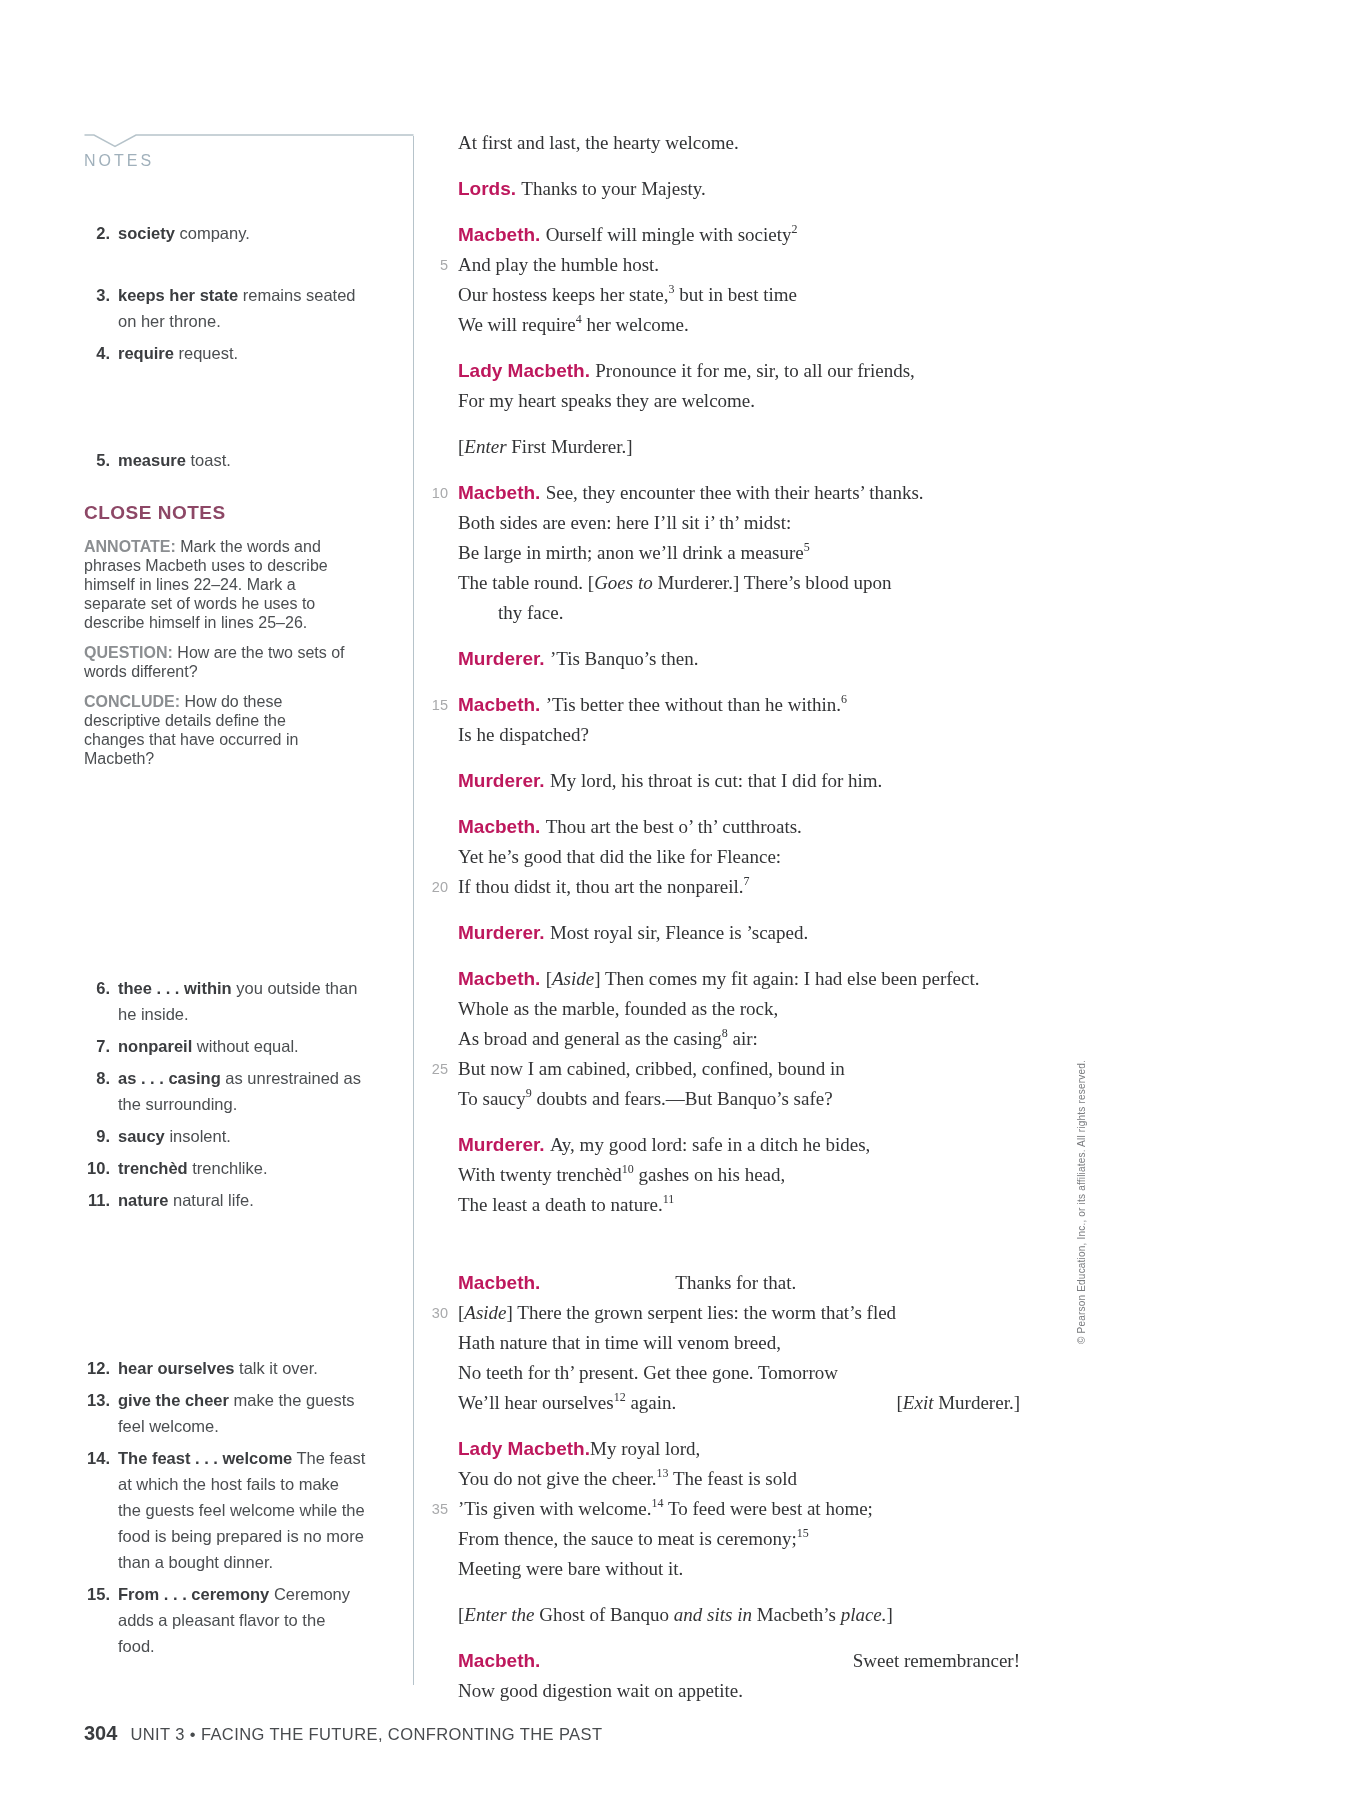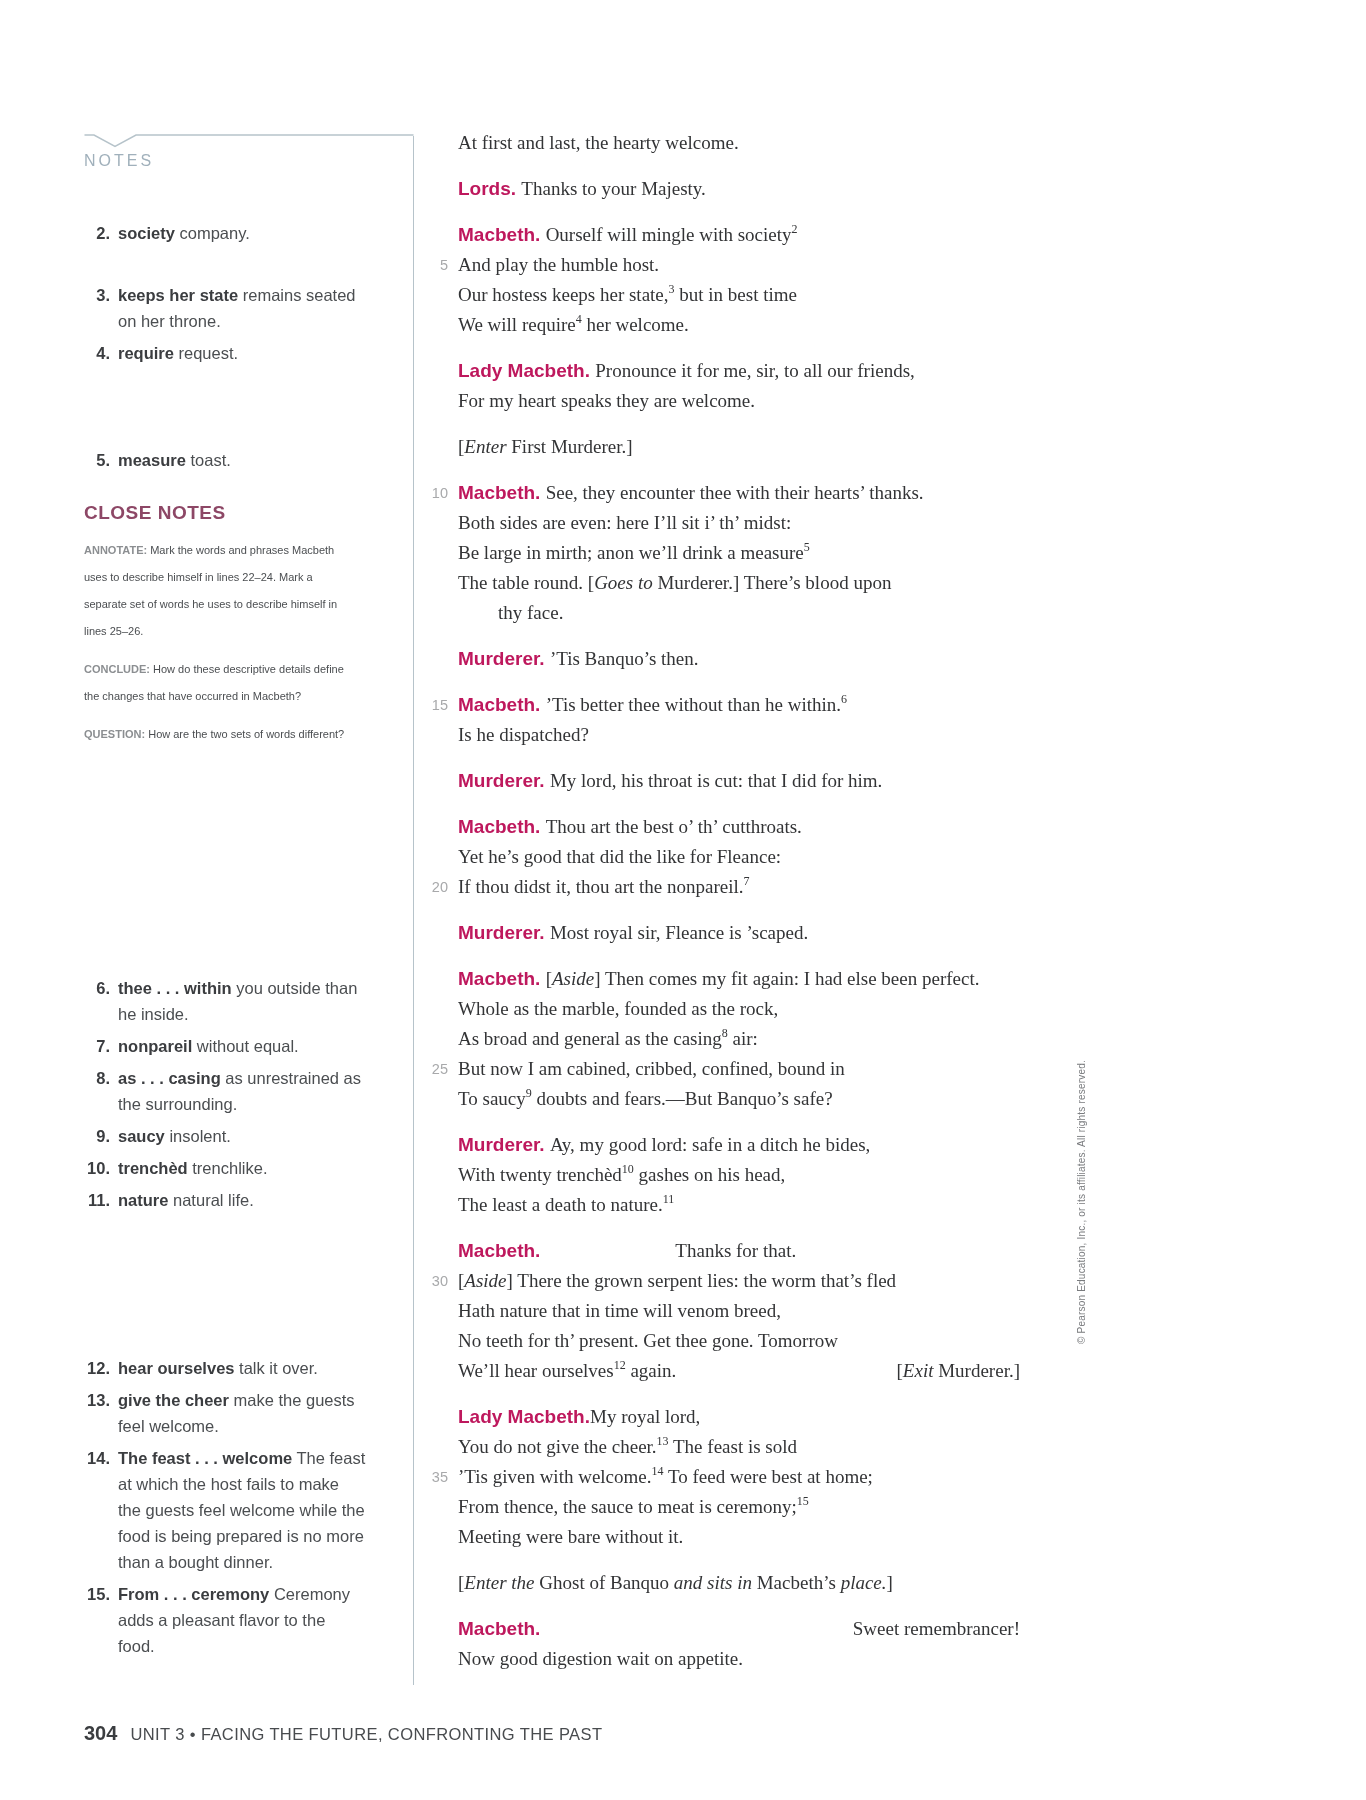--- a/index.html
+++ b/index.html
@@ -26,21 +26,21 @@
   .note:first-child{margin-top:0;}
   .note-num{flex:none;width:26px;text-align:right;font-weight:700;color:#3b3d40;}
   .note-body{margin-left:8px;width:248px;}
   .note-term{font-weight:700;color:#3b3d40;}
   
   .close-read{position:absolute;left:84px;top:500px;width:266px;}
   .cr-title{
     font-size:19px;font-weight:700;color:#8d4766;letter-spacing:0.5px;
     margin:0 0 2px 0;line-height:26px;
   }
-  .cr-item{margin:11px 0 0 0;font-size:11px;line-height:27px;color:#4b4e51;}
+  .cr-item{margin:11px 0 0 0;font-size:16px;line-height:19px;color:#4b4e51;}
   .cr-label{font-weight:700;color:#8b8e91;}
   
   .play-col{
     position:absolute;left:458px;top:128px;width:562px;
     font-family:"Liberation Serif", serif;
     font-size:19px;color:#333436;
   }
   .speech{margin:0 0 16px 0;}
   .vline{
     position:relative;display:flex;align-items:flex-end;
@@ -51,21 +51,21 @@
     position:absolute;left:-46px;top:1px;width:36px;text-align:right;
     font-family:"Liberation Sans", sans-serif;
     font-size:14.5px;color:#a8a9ab;line-height:28px;
   }
   .seg-sp{
     font-family:"Liberation Sans", sans-serif;
     font-weight:700;font-size:19px;color:#be185d;
   }
   .seg-i{font-style:italic;}
   .seg-sup{font-size:12px;position:relative;top:-6px;}
-  .pos-tab-lg{margin-left:135px;}
+  .pos-tab-lg{margin-left:135px;margin-top:32px;}
   .pos-tab-md{}
   .pos-right{margin-left:auto;}
   
   .copyright{
     position:absolute;left:1081px;top:1202px;
     transform:translate(-50%,-50%) rotate(-90deg);
     white-space:nowrap;
     font-size:10px;color:#797b7e;letter-spacing:0.2px;
   }
   .footer{position:absolute;left:84px;top:1722px;font-size:16.5px;color:#484b4e;}
@@ -156,22 +156,22 @@
         <div class="note" data-name="note-item">
           <span class="note-num" data-name="note-number">15.</span>
           <span class="note-body" data-name="note-body"><span class="note-term" data-name="note-term">From . . . ceremony</span><span data-name="note-definition"> Ceremony adds a pleasant flavor to the food.</span></span>
         </div>
       </div>
     </div>
 
   <div class="close-read" data-name="close-read">
     <p class="cr-title" data-name="close-read-title">CLOSE NOTES</p>
     <p class="cr-item" data-name="close-read-annotate"><span class="cr-label" data-name="annotate-label">ANNOTATE:</span><span data-name="annotate-text"> Mark the words and phrases Macbeth uses to describe himself in lines 22–24. Mark a separate set of words he uses to describe himself in lines 25–26.</span></p>
+    <p class="cr-item" data-name="close-read-question"><span class="cr-label" data-name="question-label">QUESTION:</span><span data-name="question-text"> How are the two sets of words different?</span></p>
     <p class="cr-item" data-name="close-read-conclude"><span class="cr-label" data-name="conclude-label">CONCLUDE:</span><span data-name="conclude-text"> How do these descriptive details define the changes that have occurred in Macbeth?</span></p>
-    <p class="cr-item" data-name="close-read-question"><span class="cr-label" data-name="question-label">QUESTION:</span><span data-name="question-text"> How are the two sets of words different?</span></p>
   </div>
 
   <div class="play-col" id="play-column" data-name="play-text-column">
       <div class="speech" data-name="speech">
         <div class="vline" data-name="play-line"><span class="seg-p" data-name="play-text">At first and last, the hearty welcome.</span></div>
       </div>
       <div class="speech" data-name="speech">
         <div class="vline" data-name="play-line"><span class="seg-sp" data-name="speaker-name">Lords. </span><span class="seg-p" data-name="play-text">Thanks to your Majesty.</span></div>
       </div>
       <div class="speech" data-name="speech">

